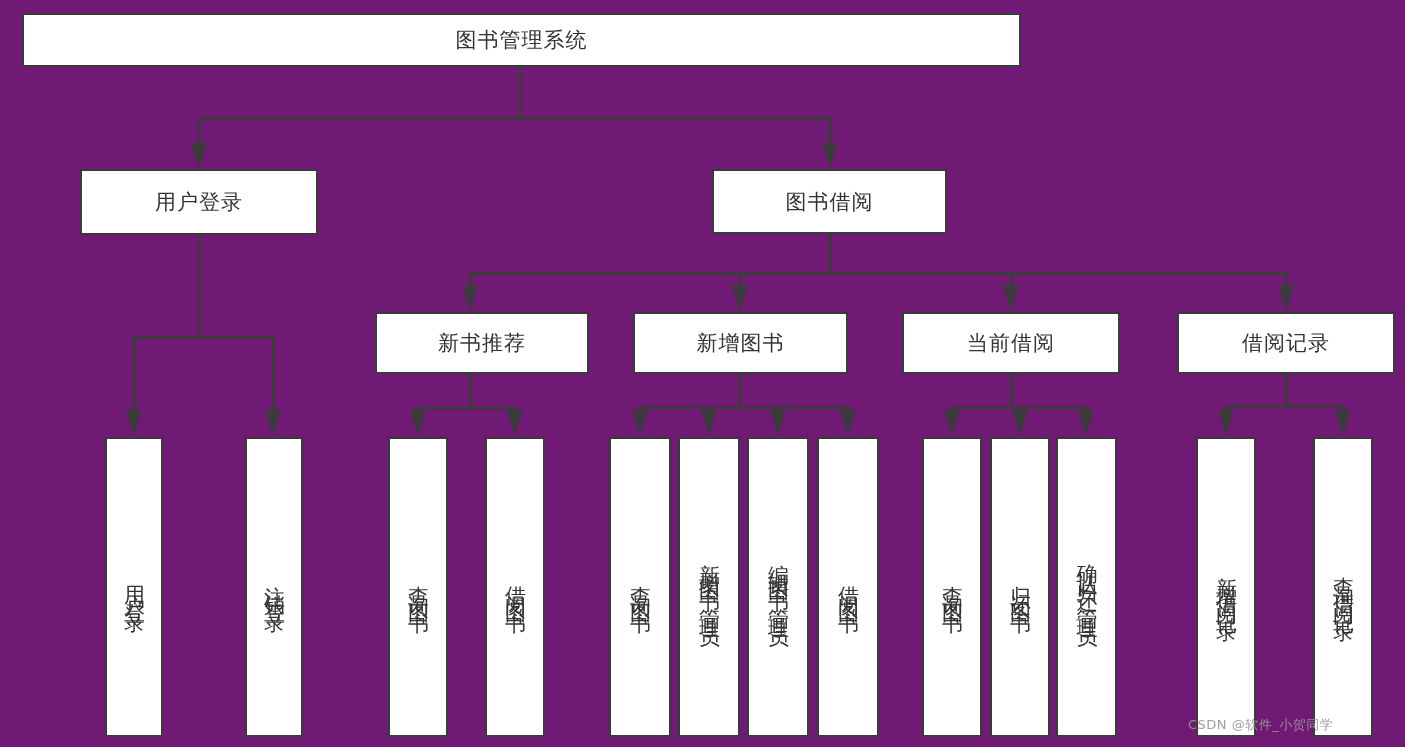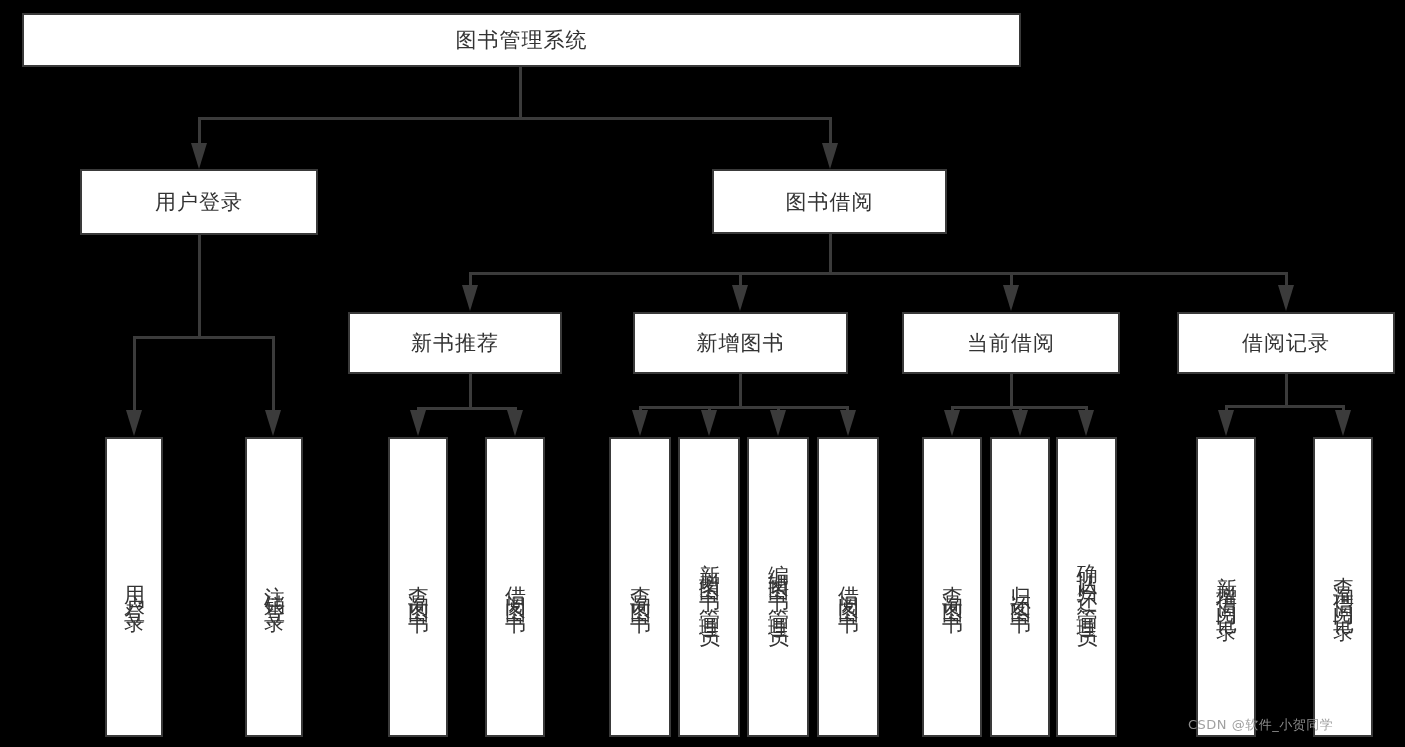--- a/index.html
+++ b/index.html
@@ -1,17 +1,17 @@
 <!DOCTYPE html>
 <html><head>
 <meta charset="utf-8">
 <style>
   html,body{margin:0;padding:0;background:#ffffff;}
   #canvas{
-    position:relative;width:1405px;height:747px;background:#000000;overflow:hidden;
+    position:relative;width:1405px;height:747px;background:#701a75;overflow:hidden;
     font-family:"DejaVu Sans","Liberation Sans",sans-serif;
   }
   .box{
     position:absolute;box-sizing:border-box;background:#ffffff;
     border:2px solid #3a3a3a;display:flex;align-items:center;justify-content:center;
     color:#333333;font-size:21px;letter-spacing:1px;z-index:2;
   }
   .vbox{
     position:absolute;box-sizing:border-box;background:#ffffff;
     border:2px solid #3a3a3a;display:flex;align-items:center;justify-content:center;
@@ -60,21 +60,21 @@
   <div class="ln" style="left:469px;top:272px;width:818px;height:3px"></div>
   <div class="ln" style="left:469px;top:272px;width:3px;height:15px"></div>
   <div class="ah" style="left:462px;top:285px"></div>
   <div class="ln" style="left:739px;top:272px;width:3px;height:15px"></div>
   <div class="ah" style="left:732px;top:285px"></div>
   <div class="ln" style="left:1010px;top:272px;width:3px;height:15px"></div>
   <div class="ah" style="left:1003px;top:285px"></div>
   <div class="ln" style="left:1285px;top:272px;width:3px;height:15px"></div>
   <div class="ah" style="left:1278px;top:285px"></div>
 
-  <div class="box" style="left:348px;top:312px;width:214px;height:62px">
+  <div class="box" style="left:375px;top:312px;width:214px;height:62px">
     <span>新书推荐</span>
   </div>
   <div class="box" style="left:633px;top:312px;width:215px;height:62px">
     <span>新增图书</span>
   </div>
   <div class="box" style="left:902px;top:312px;width:218px;height:62px">
     <span>当前借阅</span>
   </div>
   <div class="box" style="left:1177px;top:312px;width:218px;height:62px">
     <span>借阅记录</span>

